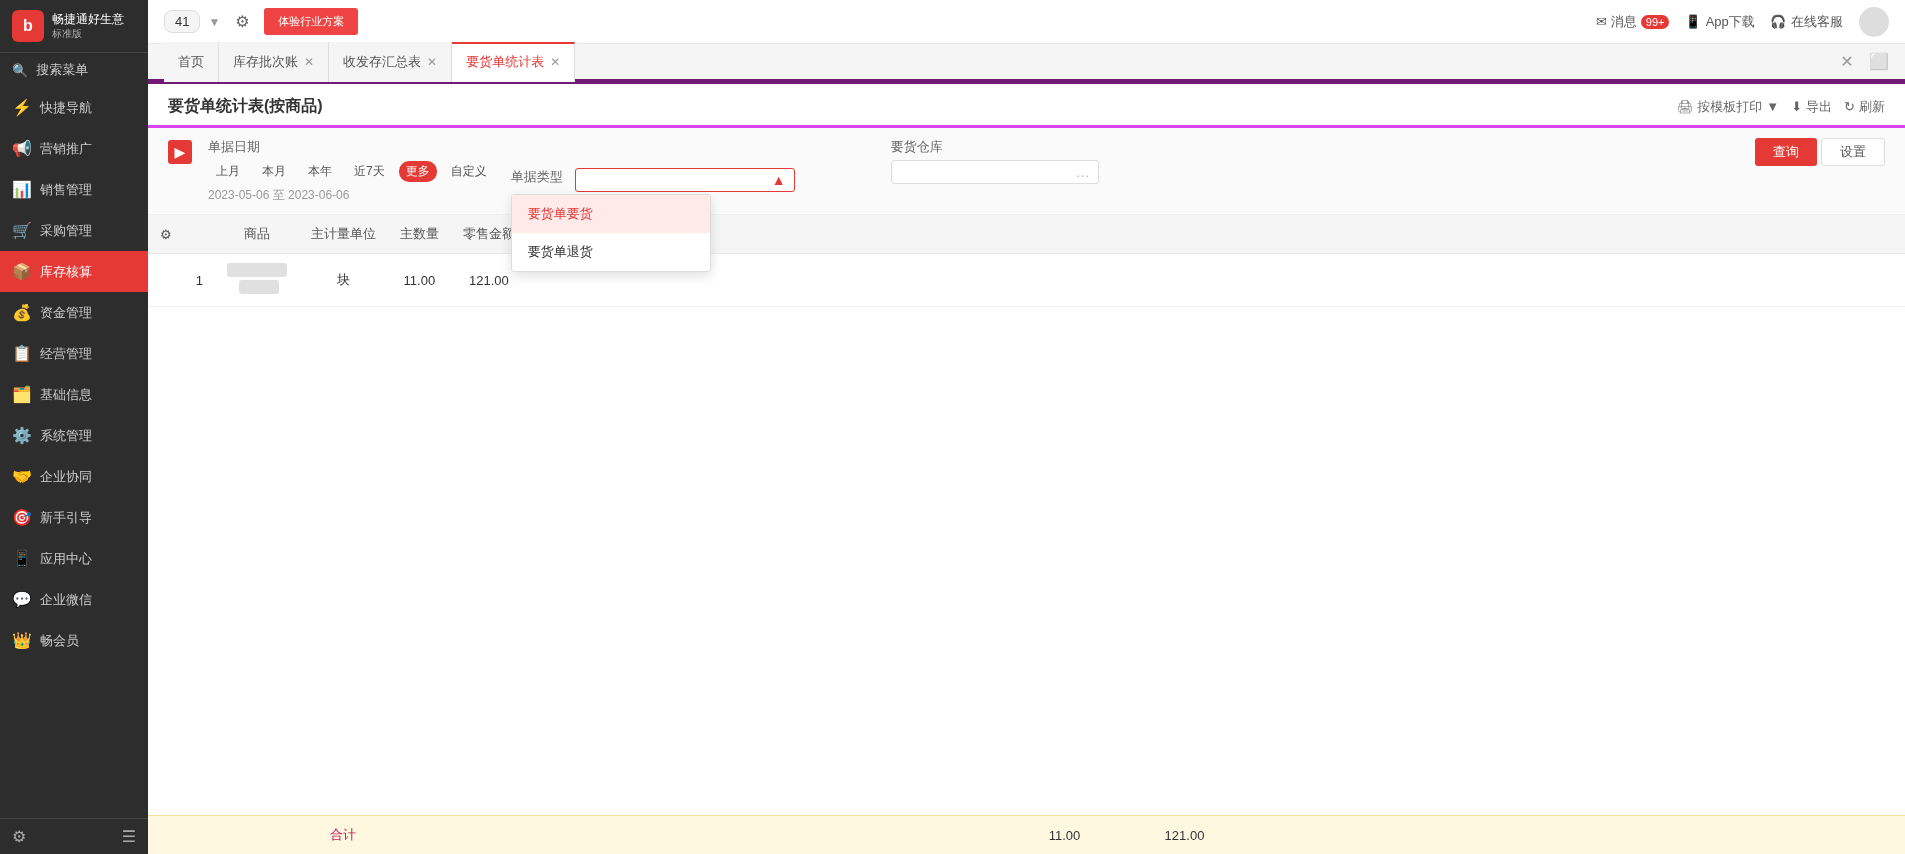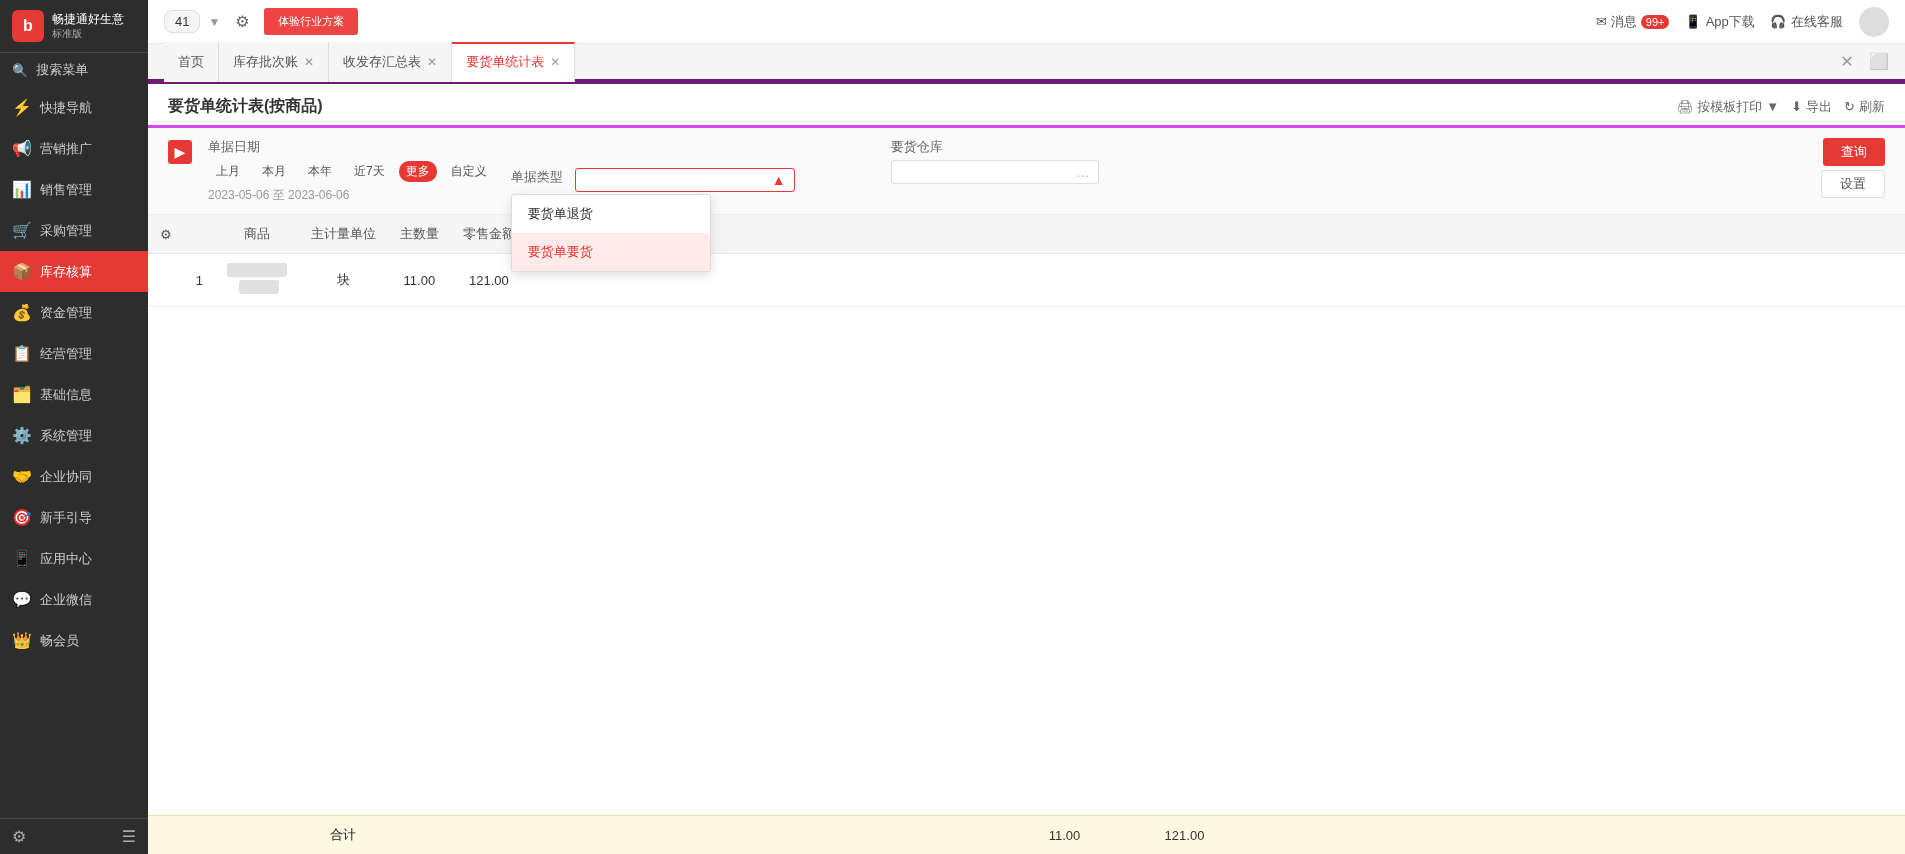--- a/index.html
+++ b/index.html
@@ -360,21 +360,21 @@
       background: transparent;
       color: #999;
     }
     .warehouse-more {
       color: #bbb;
       font-size: 14px;
       cursor: pointer;
     }
     .filter-actions {
       display: flex;
-      flex-direction: column;
+      flex-direction: row;
       gap: 4px;
       margin-left: auto;
       align-items: flex-end;
     }
     .query-btn {
       background: #e53935;
       color: #fff;
       border: none;
       border-radius: 3px;
       padding: 5px 18px;
@@ -452,21 +452,21 @@
     
     .table-footer {
       background: #fff8e1;
       border-top: 1px solid #f0e0a0;
       display: flex;
       align-items: center;
       padding: 10px 12px;
       flex-shrink: 0;
     }
     .footer-label {
-      color: #0f172a;
+      color: #be185d;
       font-size: 13px;
       margin-left: 80px;
     }
     .footer-val {
       font-size: 13px;
       color: #333;
     }
   </style>
 </head>
 <body>
@@ -639,22 +639,22 @@
       </div>
 
       <div class="filter-type-group">
         <span class="filter-label">单据类型</span>
         <div class="filter-type-input-wrapper">
           <input class="filter-type-input" type="text" value="" style="">
           <span class="filter-up-arrow">▲</span>
         </div>
 
         <div class="dropdown-overlay">
+          <div class="dropdown-item selected">要货单要货</div>
           <div class="dropdown-item">要货单退货</div>
-          <div class="dropdown-item selected">要货单要货</div>
         </div>
       </div>
 
       <div class="warehouse-group" style="margin-left: 80px;">
         <span class="filter-label">要货仓库</span>
         <div class="warehouse-input-wrapper">
           <input class="warehouse-input" type="text" value="" style="">
           <span class="warehouse-more">…</span>
         </div>
       </div>

